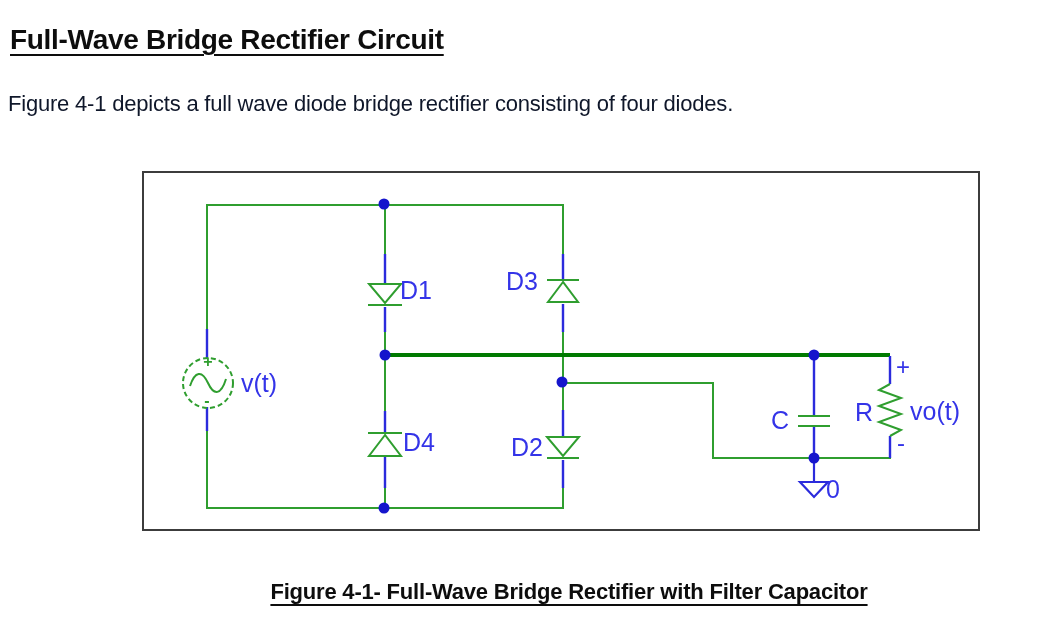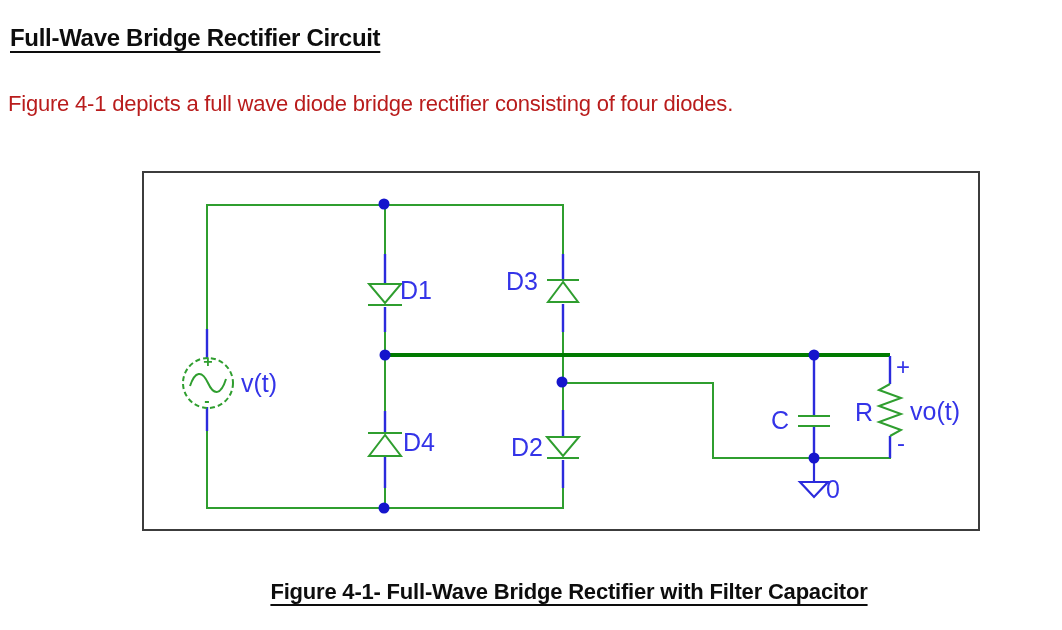--- a/index.html
+++ b/index.html
@@ -6,27 +6,27 @@
   .page{
     position:relative;
     width:1062px;height:630px;
     background:#ffffff;
     font-family:"Liberation Sans", sans-serif;
     color:#111111;
     overflow:hidden;
   }
   .page-title{
     position:absolute;left:10px;top:24px;
-    font-size:24px;font-weight:bold;letter-spacing:-0.3px;
+    font-size:28px;font-weight:bold;letter-spacing:-0.3px;
     text-decoration:underline;text-decoration-thickness:2px;text-underline-offset:5px;
     color:#0d0d0d;margin:0;
   }
   .intro-paragraph{
     position:absolute;left:8px;top:91px;
-    font-size:22px;color:#b91c1c;margin:0;letter-spacing:-0.2px;
+    font-size:22px;color:#0f172a;margin:0;letter-spacing:-0.2px;
   }
   .figure-frame{
     position:absolute;left:142px;top:171px;
     width:838px;height:360px;
     border:2px solid #3c3c3c;
     background:#ffffff;
     box-sizing:border-box;
   }
   .figure-frame svg{position:absolute;left:-2px;top:-2px;}
   .figure-caption{

